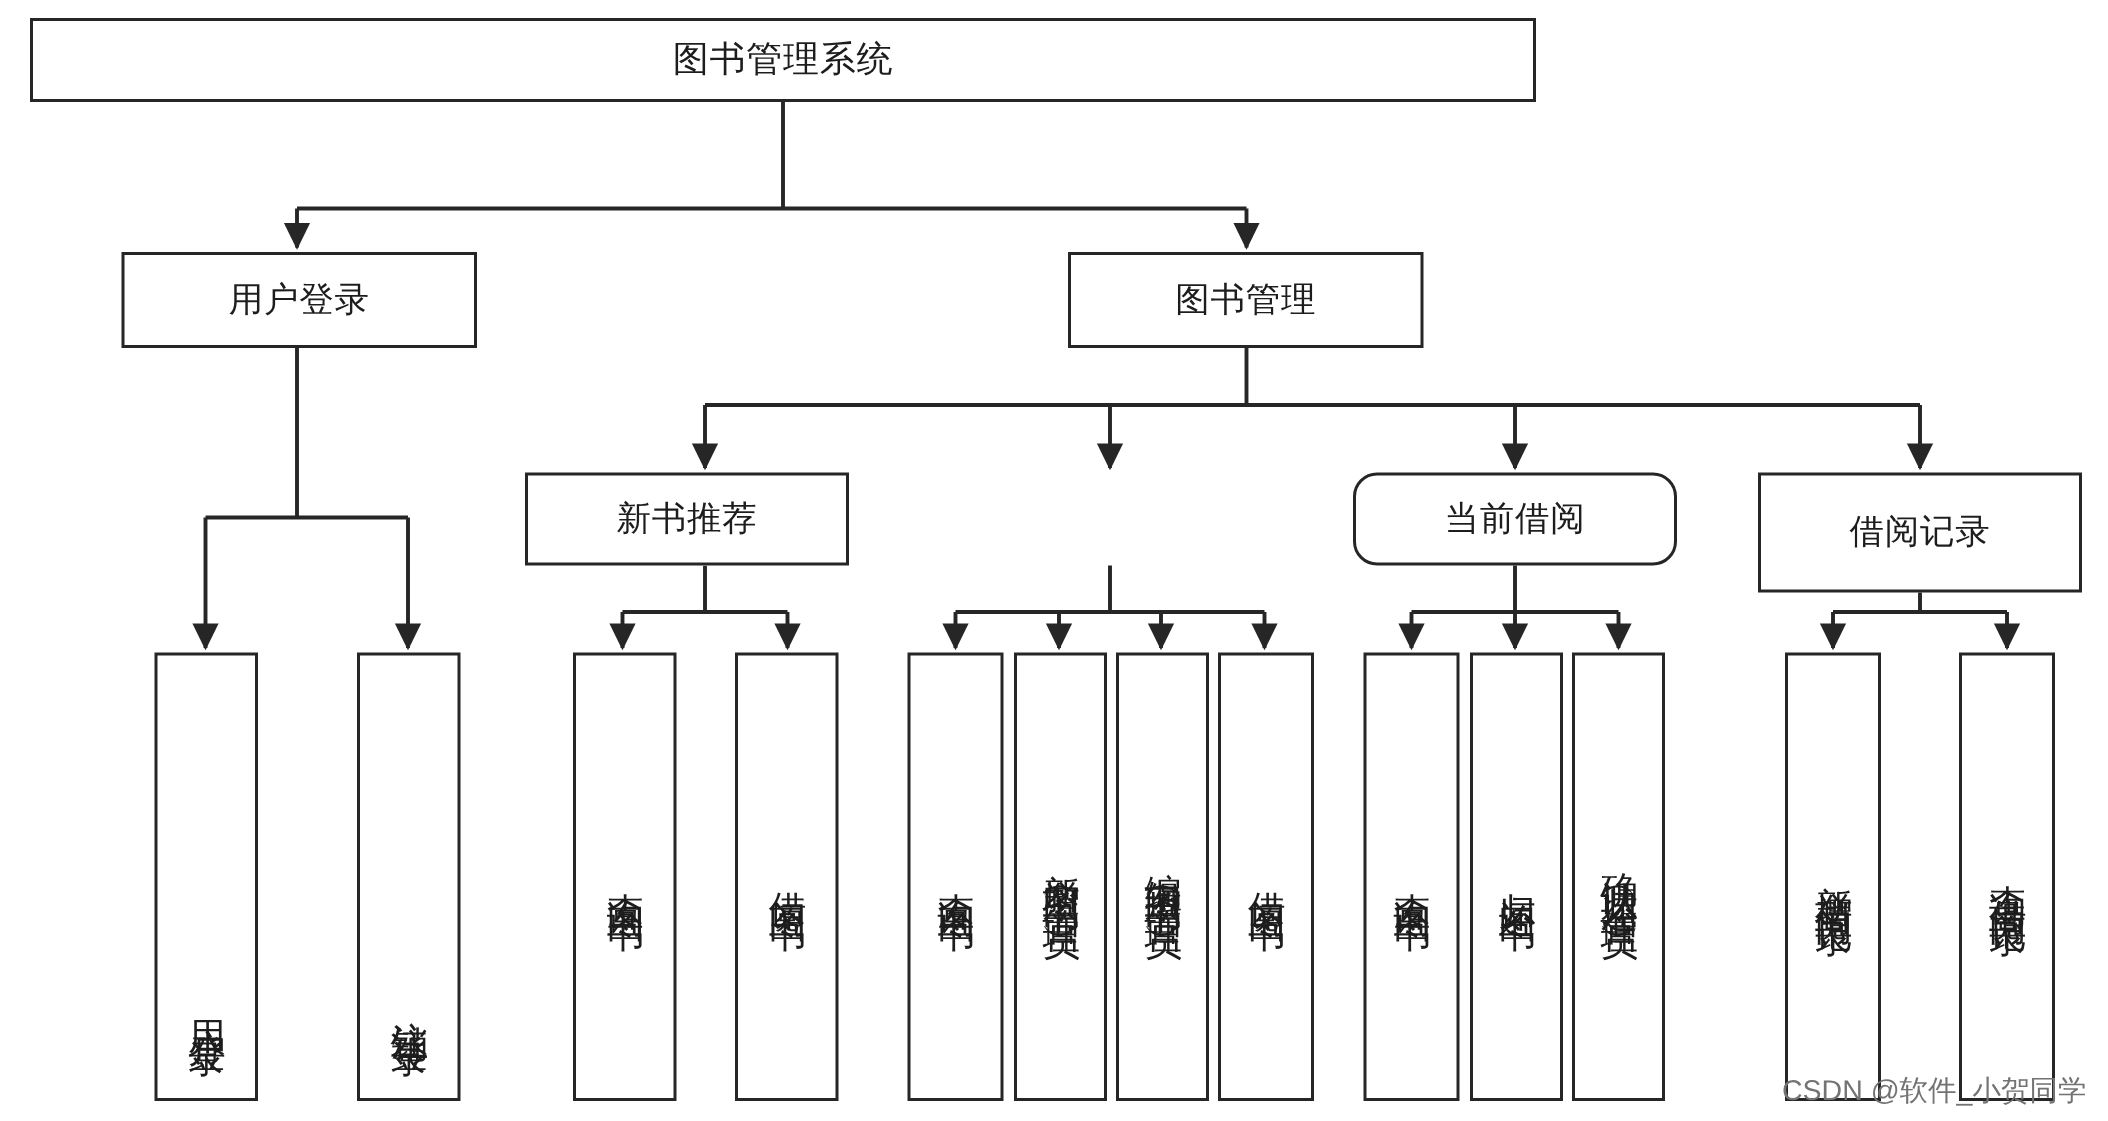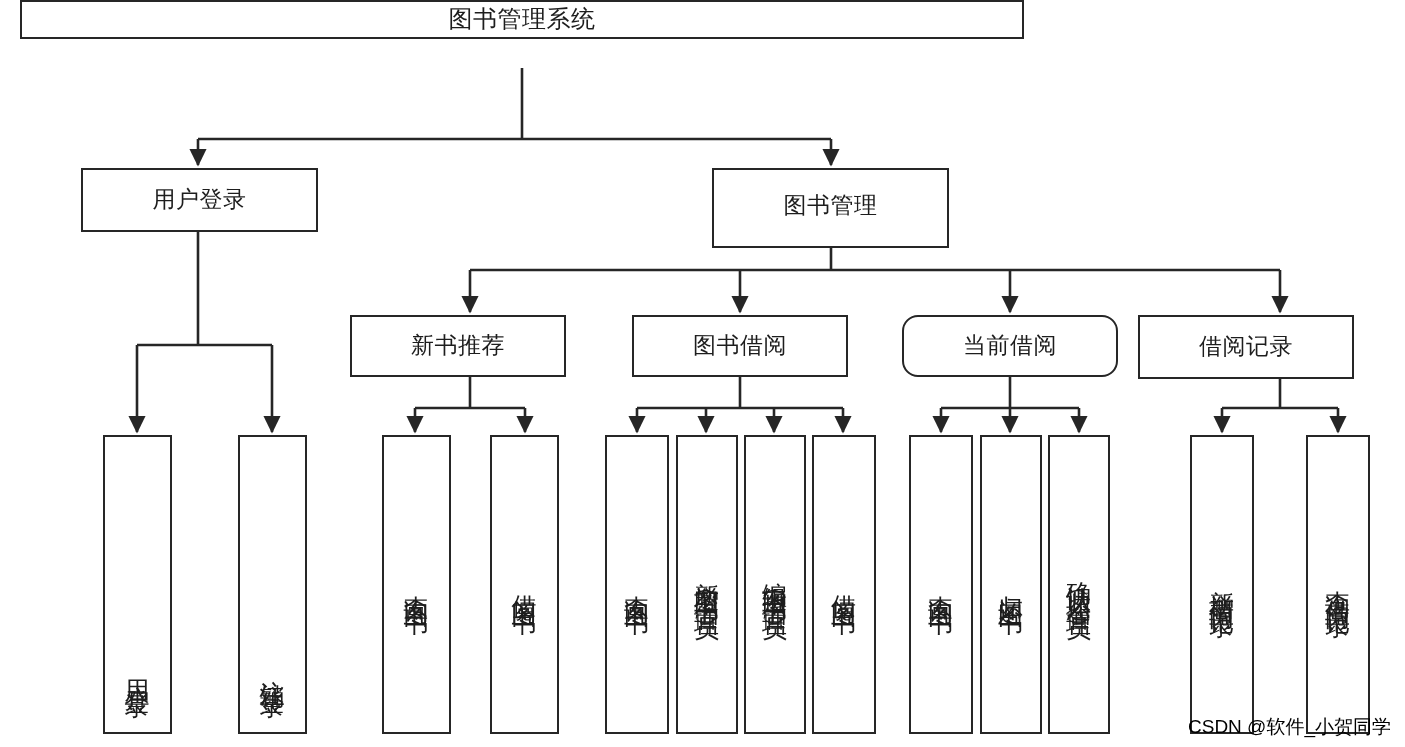--- a/index.html
+++ b/index.html
@@ -68,21 +68,21 @@
     white-space: nowrap;
   }
   .v-node.align-bottom {
     align-items: center;
     justify-content: flex-end;
     padding-bottom: 52px;
   }
   .watermark {
     position: absolute;
     font-size: 19px;
-    color: #000000;
+    color: #737373;
     white-space: nowrap;
     z-index: 5;
     font-family: "Liberation Sans", "DejaVu Sans", sans-serif;
     text-align: right;
   }
 </style>
 </head>
 <body>
 
 <div id="canvas">
@@ -130,41 +130,38 @@
       <path d="M 1010 408 L 1010 432" marker-end="url(#arrow)"></path>
       <path d="M 1079 408 L 1079 432" marker-end="url(#arrow)"></path>
 
       <path d="M 1280 377 L 1280 408"></path>
       <path d="M 1222 408 L 1338 408"></path>
       <path d="M 1222 408 L 1222 432" marker-end="url(#arrow)"></path>
       <path d="M 1338 408 L 1338 432" marker-end="url(#arrow)"></path>
     </g>
   </svg>
 
-  <div class="node h-node root" style="left:20px; top:0; width:1004px; height:39px;">
+  <div class="node h-node root" style="left:20px; top:12px; width:1004px; height:56px;">
     <span class="lbl">图书管理系统</span>
   </div>
 
   <div class="node h-node" style="left:81px; top:168px; width:237px; height:64px;">
     <span class="lbl">用户登录</span>
   </div>
-  <div class="node h-node" style="left:712px; top:168px; width:237px; height:80px;font-family:Liberation Mono, monospace;">
+  <div class="node h-node" style="left:712px; top:168px; width:237px; height:64px;">
     <span class="lbl">图书管理</span>
   </div>
 
   <div class="node h-node" style="left:350px; top:315px; width:216px; height:62px;">
     <span class="lbl">新书推荐</span>
   </div>
-  <div class="node h-node" style="left:632px; top:315px; width:216px; height:62px;">
-    <span class="lbl">图书借阅</span>
-  </div>
   <div class="node h-node" style="left:902px; top:315px; width:216px; height:62px;border-radius:16px;">
     <span class="lbl">当前借阅</span>
   </div>
-  <div class="node h-node" style="left:1138px; top:315px; width:216px; height:64px;">
+  <div class="node h-node" style="left:1172px; top:315px; width:216px; height:80px;">
     <span class="lbl">借阅记录</span>
   </div>
 
   <div class="node v-node align-bottom" style="left:103px; top:435px; width:69px; height:299px;">
     <span class="lbl">用户登录</span>
   </div>
   <div class="node v-node align-bottom" style="left:238px; top:435px; width:69px; height:299px;">
     <span class="lbl">注销登录</span>
   </div>
 

